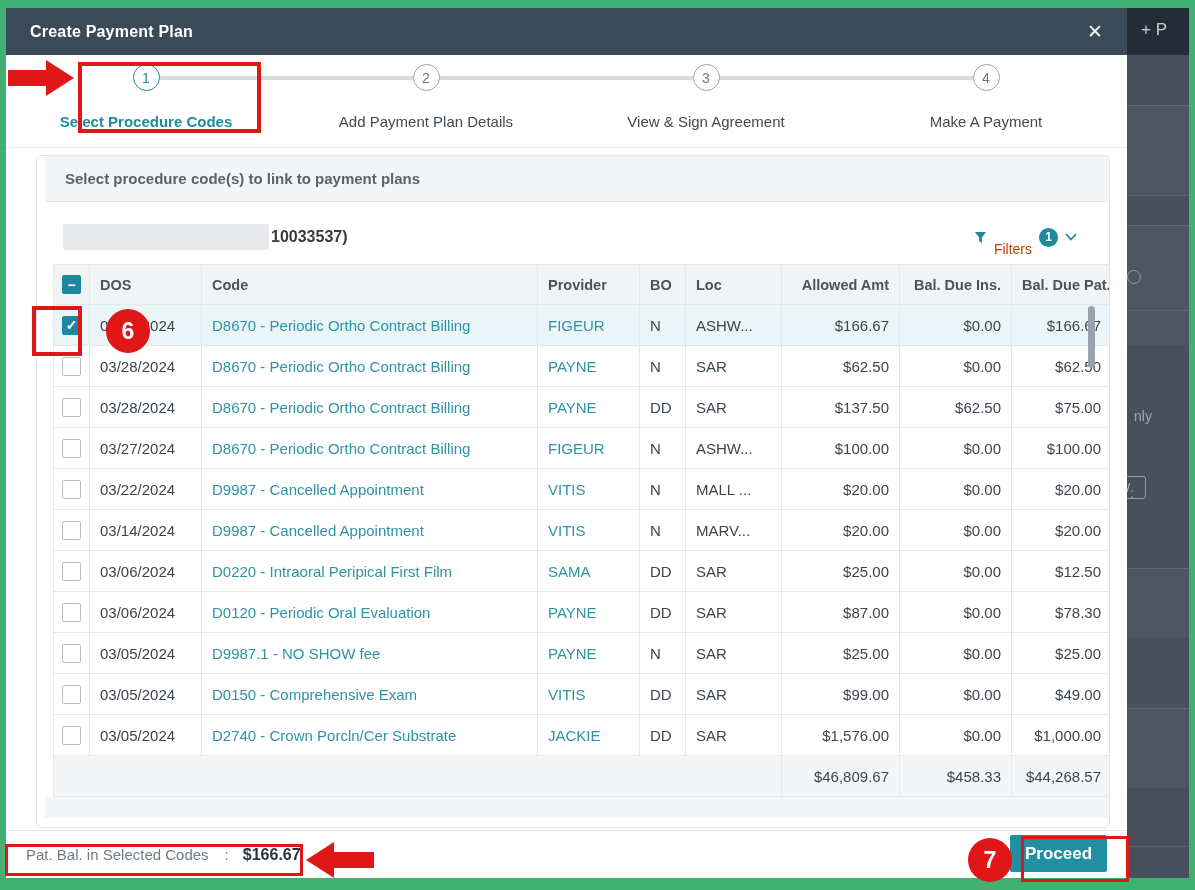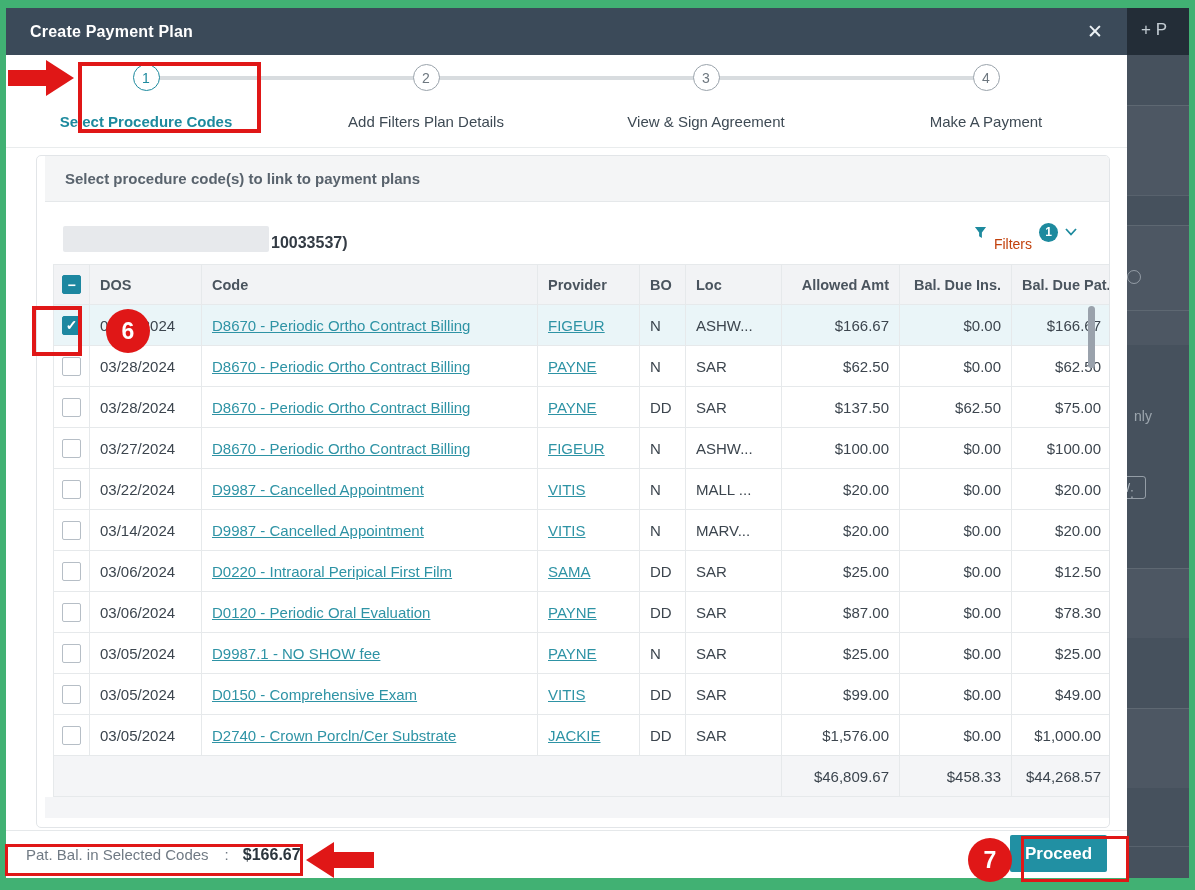--- a/index.html
+++ b/index.html
@@ -31,37 +31,37 @@
   .step-label { margin-top:22px; font-size:15px; color:#3e4a54; }
   .step.active .step-circle { border-color:#1d8a9e; color:#1d8a9e; }
   .step.active .step-label { color:#1d8a9e; font-weight:bold; }
 
   
   .panel { position:absolute; left:30px; top:147px; width:1074px; height:673px; background:#ffffff;
     border:1px solid #e2e5e8; border-radius:5px; overflow:hidden;padding-left:8px; }
   .panel-title { height:46px; background:#f4f5f6; border-bottom:1px solid #e5e8ea; display:flex; align-items:center;
     padding:0 20px; font-size:15px; font-weight:bold; color:#59636d; }
   .panel-body { padding:0 8px; }
-  .patient-row { margin:20px 10px 12px; display:flex; align-items:flex-end; height:30px; }
+  .patient-row { margin:20px 10px 12px; display:flex; align-items:center; height:30px; }
   .redaction { width:206px; height:26px; background:#e7e9ec; border-radius:2px; }
   .patient-id { font-size:16px; font-weight:bold; color:#333b44; margin-left:2px; }
   .filters { margin-left:auto; display:flex; align-items:center; gap:7px; margin-right:14px; cursor:pointer; }
   .filters-label { color:#c2410c; font-size:14px;margin-top:24px; }
   .filters-badge { width:19px; height:19px; border-radius:50%; background:#1d8a9e; color:#fff; font-size:12px; font-weight:bold;
     display:flex; align-items:center; justify-content:center; }
 
   
   .table-wrap { position:relative; margin:0 0 0 0; }
   table { border-collapse:collapse; table-layout:fixed; width:1058px; background:#fff; border:1px solid #e0e3e6; }
   th, td { border:1px solid #e6e9eb; font-size:15px; padding:0 10px; height:41px; overflow:hidden; white-space:nowrap; }
   thead th { height:40px; background:#f2f3f5; color:#4a545e; font-size:14.5px; font-weight:bold; text-align:left; }
   td { color:#3c454e; }
   th.num, td.num { text-align:right; }
   td.c-check, th.c-check { text-align:center; padding:0; }
-  a.tlink { color:#2e93a5; text-decoration:underline; cursor:pointer; }
+  a.tlink { color:#2e93a5; cursor:pointer; }
   tr.selected td { background:#eaf5f8; }
   .cb { display:inline-flex; width:19px; height:19px; border:1.5px solid #b6bec6; border-radius:2px; background:#fff;
     align-items:center; justify-content:center; font-size:14px; font-weight:bold; color:#fff; vertical-align:middle; cursor:pointer; }
   .cb.checked, .cb.indet { background:#1d87a0; border-color:#1d87a0; }
   tfoot td { background:#f4f5f7; border-top:1px solid #dfe3e6; color:#3c454e; }
   .panel-bottom { height:21px; background:#f4f5f7; }
   .scroll-thumb { position:absolute; width:7px; height:62px; right:6px; top:42px; background:#9aa2ac; border-radius:4px; }
 
   
   .modal-footer { position:absolute; left:0; right:0; bottom:0; height:48px; background:#fff; border-top:1px solid #e5e8ea;
@@ -120,21 +120,21 @@
 
   <div class="stepper">
     <div class="step-track"></div>
     <div id="steps-host">
         <div class="step active" style="left: 140px;">
           <div class="step-circle">1</div>
           <div class="step-label">Select Procedure Codes</div>
         </div>
         <div class="step" style="left: 420px;">
           <div class="step-circle">2</div>
-          <div class="step-label">Add Filters Plan Details</div>
+          <div class="step-label">Add Payment Plan Details</div>
         </div>
         <div class="step" style="left: 700px;">
           <div class="step-circle">3</div>
           <div class="step-label">View &amp; Sign Agreement</div>
         </div>
         <div class="step" style="left: 980px;">
           <div class="step-circle">4</div>
           <div class="step-label">Make A Payment</div>
         </div>
       </div>

